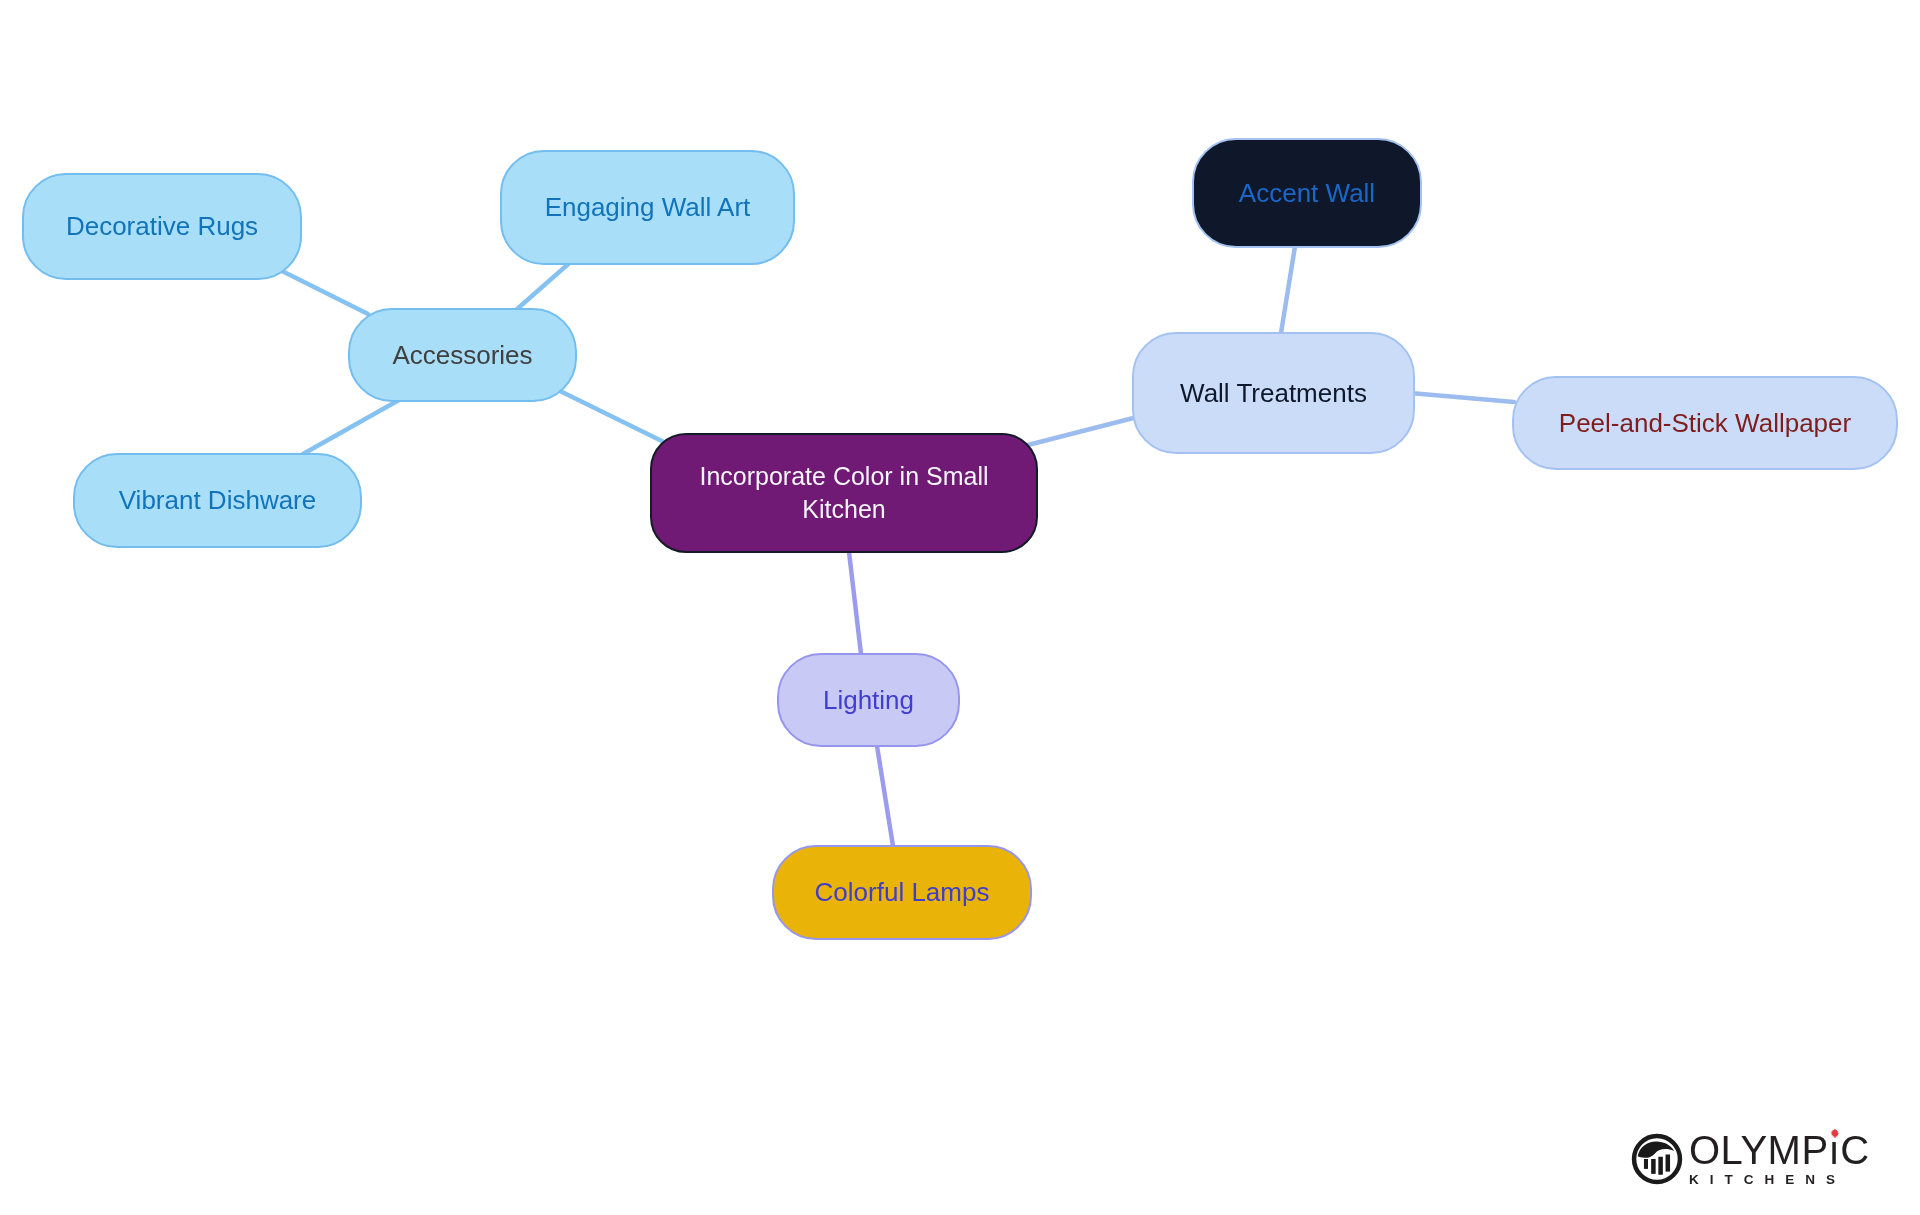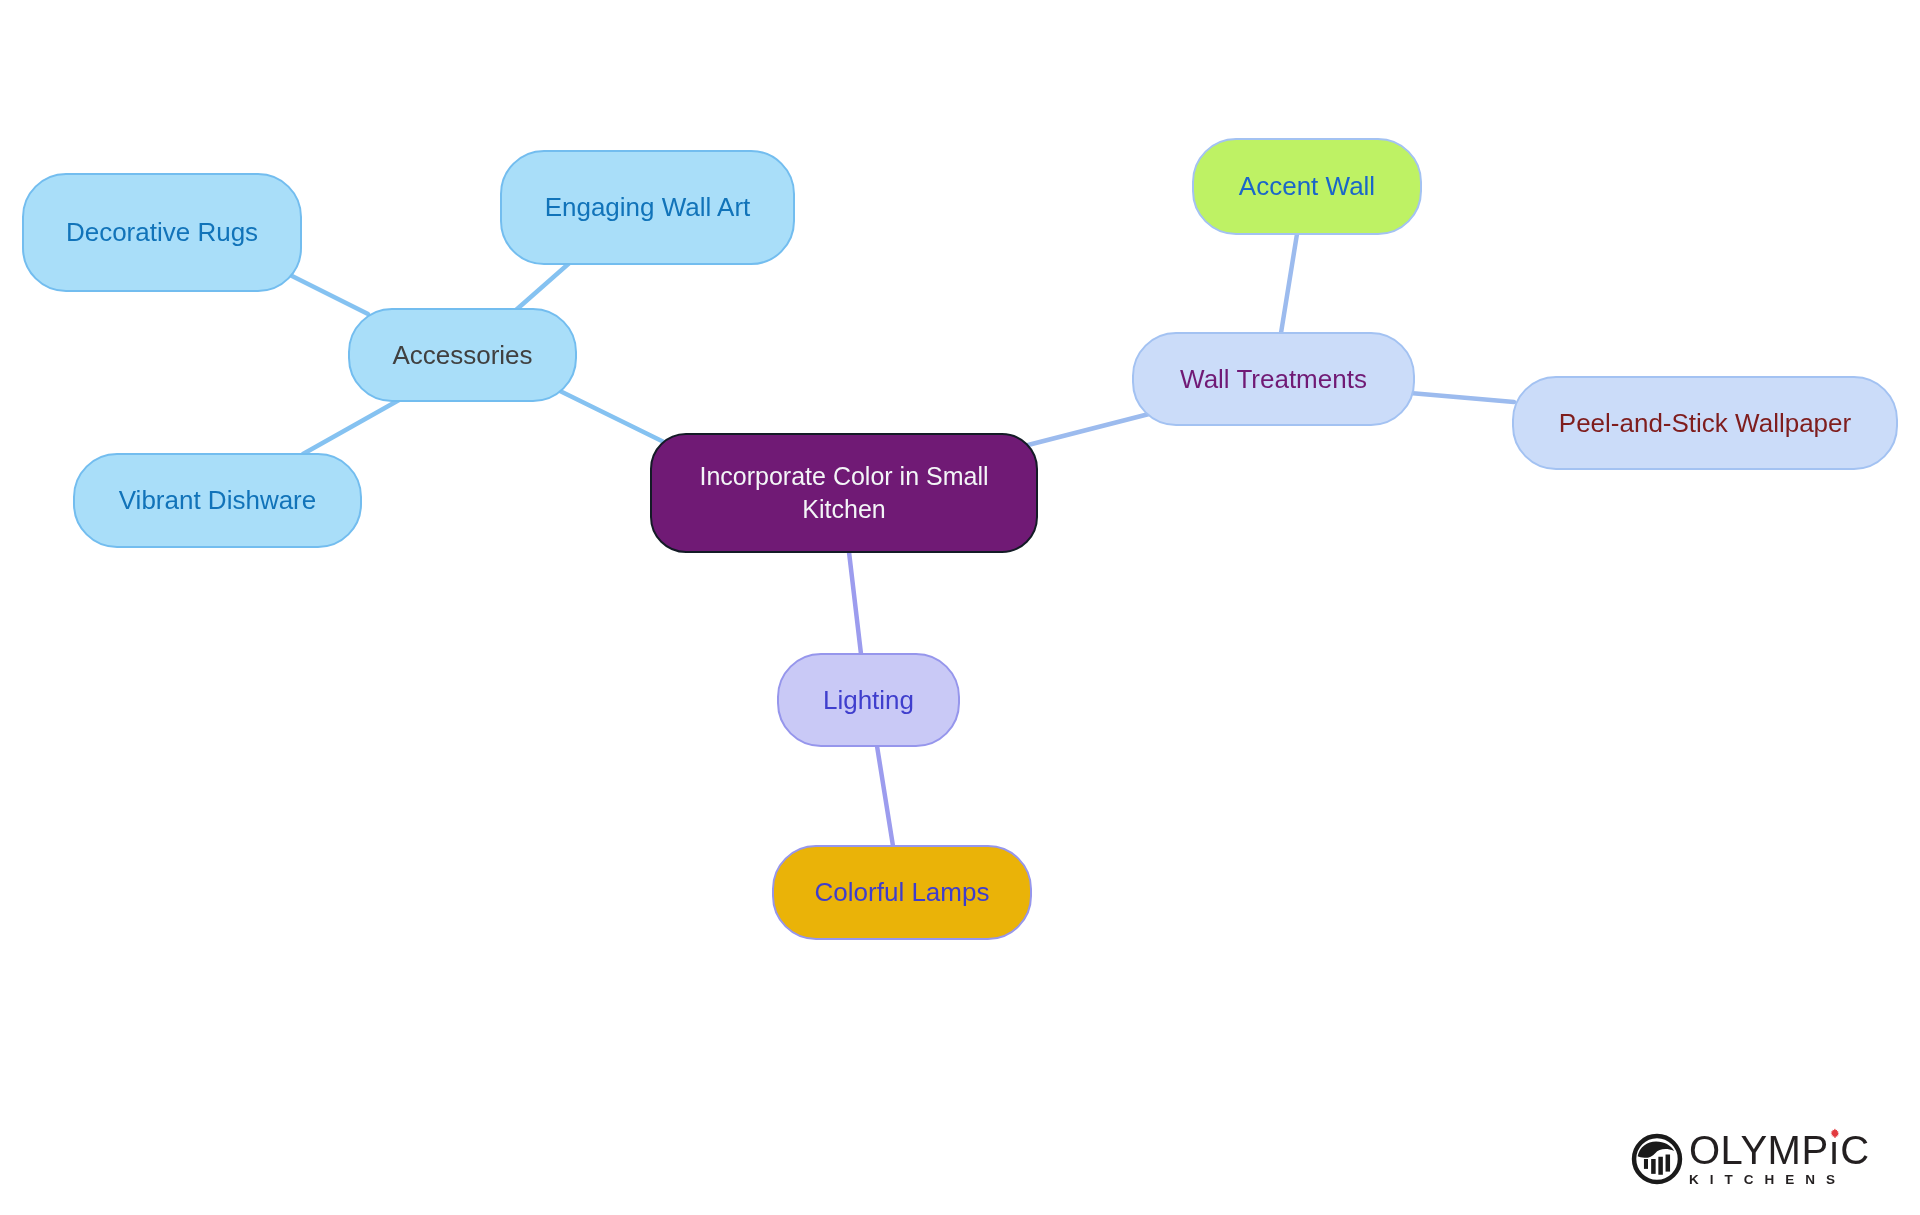--- a/index.html
+++ b/index.html
@@ -51,33 +51,33 @@
       <line x1="877" y1="746" x2="893" y2="846" stroke="#9c9cee" stroke-width="4.5" stroke-linecap="round"></line>
     </svg>
 
   <div>
       <div class="node node-central" style="left: 650px; top: 433px; width: 388px; height: 120px; background: #701a75; border-color: rgb(20, 27, 38); color: rgb(243, 245, 247);">
         <span class="label">Incorporate Color in Small Kitchen</span>
       </div>
       <div class="node" style="left: 348px; top: 308px; width: 229px; height: 94px; background: rgb(169, 222, 249); border-color: rgb(115, 189, 239); color: #404040;">
         <span class="label">Accessories</span>
       </div>
-      <div class="node" style="left: 22px; top: 173px; width: 280px; height: 119px; background: rgb(169, 222, 249); border-color: rgb(115, 189, 239); color: rgb(17, 115, 185);">
+      <div class="node" style="left: 22px; top: 173px; width: 280px; height: 107px; background: rgb(169, 222, 249); border-color: rgb(115, 189, 239); color: rgb(17, 115, 185);">
         <span class="label">Decorative Rugs</span>
       </div>
       <div class="node" style="left: 500px; top: 150px; width: 295px; height: 115px; background: rgb(169, 222, 249); border-color: rgb(115, 189, 239); color: rgb(17, 115, 185);">
         <span class="label">Engaging Wall Art</span>
       </div>
       <div class="node" style="left: 73px; top: 453px; width: 289px; height: 95px; background: rgb(169, 222, 249); border-color: rgb(115, 189, 239); color: rgb(17, 115, 185);">
         <span class="label">Vibrant Dishware</span>
       </div>
-      <div class="node" style="left: 1132px; top: 332px; width: 283px; height: 94px; background: rgb(203, 220, 249); border-color: rgb(163, 194, 242); color: #701a75;">
+      <div class="node" style="left: 1132px; top: 332px; width: 283px; height: 122px; background: rgb(203, 220, 249); border-color: rgb(163, 194, 242); color: #0f172a;">
         <span class="label">Wall Treatments</span>
       </div>
-      <div class="node" style="left: 1192px; top: 138px; width: 230px; height: 97px; background: #bef264; border-color: rgb(163, 194, 242); color: rgb(27, 102, 201);">
+      <div class="node" style="left: 1192px; top: 138px; width: 230px; height: 110px; background: #0f172a; border-color: rgb(163, 194, 242); color: rgb(27, 102, 201);">
         <span class="label">Accent Wall</span>
       </div>
       <div class="node" style="left: 1512px; top: 376px; width: 386px; height: 94px; background: rgb(203, 220, 249); border-color: rgb(163, 194, 242); color: #7f1d1d;">
         <span class="label">Peel-and-Stick Wallpaper</span>
       </div>
       <div class="node" style="left: 777px; top: 653px; width: 183px; height: 94px; background: rgb(201, 201, 246); border-color: rgb(150, 150, 236); color: rgb(63, 62, 205);">
         <span class="label">Lighting</span>
       </div>
       <div class="node" style="left: 772px; top: 845px; width: 260px; height: 95px; background: #eab308; border-color: rgb(150, 150, 236); color: rgb(63, 62, 205);">
         <span class="label">Colorful Lamps</span>

